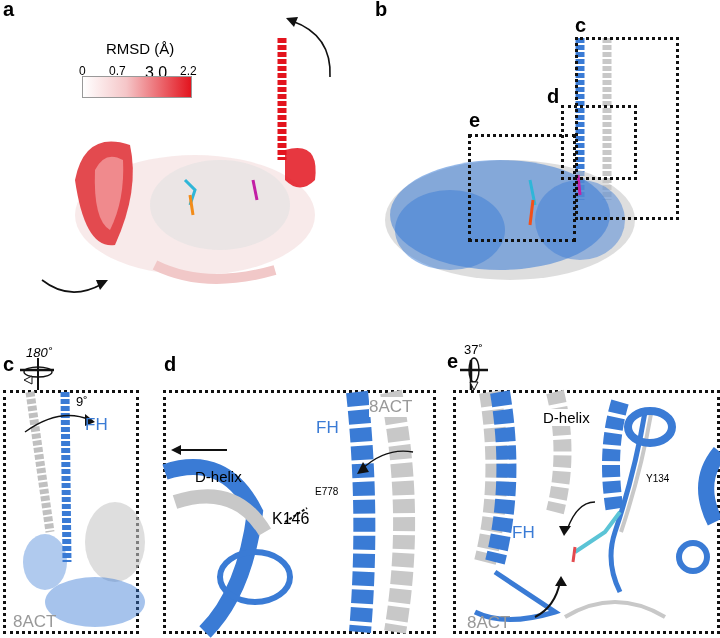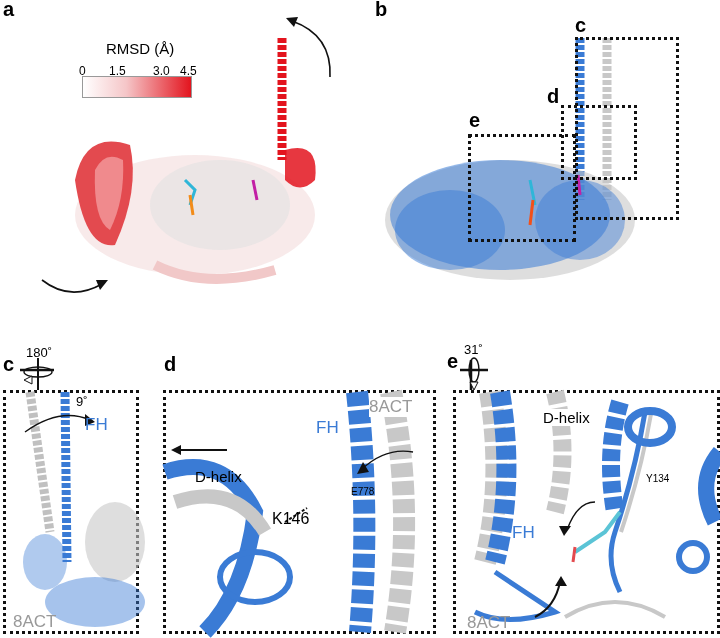--- a/index.html
+++ b/index.html
@@ -12,23 +12,23 @@
 </style>
 </head>
 <body>
 
 <div>
   <div class="plabel" style="left:3px;top:-2px;">a</div>
 
   <div>
     <div class="txt" style="left:106px;top:40px;font-size:15px;">RMSD (Å)</div>
     <div class="txt" style="left:79px;top:64px;font-size:12px;">0</div>
-    <div class="txt" style="left:109px;top:64px;font-size:12px;">1.5</div>
-    <div class="txt" style="left:145px;top:64px;font-size:12px;margin-left:8px;">3.0</div>
-    <div class="txt" style="left:180px;top:64px;font-size:12px;">4.5</div>
+    <div class="txt" style="left:109px;top:64px;font-size:12px;">0.7</div>
+    <div class="txt" style="left:145px;top:64px;font-size:16px;">3.0</div>
+    <div class="txt" style="left:180px;top:64px;font-size:12px;">2.2</div>
     <div class="abs" style="left:82px;top:76px;width:110px;height:22px;border:1px solid #999;box-sizing:border-box;background:linear-gradient(to right,#ffffff,#f5c6c8 40%,#e3141e);"></div>
   </div>
 
   <svg width="60" height="70" style="left:280px;top:15px;">
     <path d="M50 62 Q52 20 12 6" stroke="#111" stroke-width="1.6" fill="none"></path>
     <polygon points="6,3 18,2 14,12" fill="#111"></polygon>
   </svg>
 
   <svg width="70" height="30" style="left:40px;top:272px;">
     <path d="M2 8 Q30 30 62 12" stroke="#111" stroke-width="1.6" fill="none"></path>
@@ -70,21 +70,21 @@
   <div class="dashbox" style="left:561px;top:105px;width:76px;height:75px;"></div>
   <div class="dashbox" style="left:468px;top:134px;width:108px;height:108px;"></div>
 
   <div class="plabel" style="left:575px;top:14px;">c</div>
   <div class="plabel" style="left:547px;top:85px;">d</div>
   <div class="plabel" style="left:469px;top:109px;">e</div>
 </div>
 
 <div>
   <div class="plabel" style="left:3px;top:353px;">c</div>
-  <div class="txt" style="left:26px;top:345px;font-size:13px;">180˚</div>
+  <div class="txt" style="left:26px;top:345px;font-size:13px;font-style:italic;">180˚</div>
   <svg width="40" height="40" style="left:20px;top:358px;">
     <line x1="0" y1="12" x2="34" y2="12" stroke="#111" stroke-width="2.5"></line>
     <line x1="18" y1="0" x2="18" y2="32" stroke="#111" stroke-width="2"></line>
     <ellipse cx="18" cy="14" rx="14" ry="5" stroke="#111" stroke-width="1.4" fill="none"></ellipse>
     <polygon points="4,22 12,18 12,26" fill="#fff" stroke="#111" stroke-width="1"></polygon>
   </svg>
 
   <div class="dashbox" style="left:3px;top:390px;width:136px;height:244px;"></div>
   <svg width="134" height="240" style="left:5px;top:392px;">
     <path d="M25 0 L45 140" stroke="#c0c0c0" stroke-width="9" stroke-dasharray="5 2" fill="none"></path>
@@ -111,27 +111,27 @@
     <ellipse cx="90" cy="185" rx="35" ry="25" stroke="#3a7bd5" stroke-width="6" fill="none"></ellipse>
     <line x1="120" y1="130" x2="142" y2="116" stroke="#111" stroke-width="2" stroke-dasharray="3 2"></line>
     <path d="M248 60 Q220 55 196 78" stroke="#111" stroke-width="1.4" fill="none"></path>
     <polygon points="192,82 198,70 204,80" fill="#111"></polygon>
     <line x1="62" y1="58" x2="12" y2="58" stroke="#111" stroke-width="1.8"></line>
     <polygon points="6,58 16,53 16,63" fill="#111"></polygon>
   </svg>
   <div class="txt" style="left:369px;top:397px;font-size:17px;color:#999;background:#fff;">8ACT</div>
   <div class="txt" style="left:316px;top:418px;font-size:17px;color:#3a7bd5;">FH</div>
   <div class="txt" style="left:195px;top:468px;font-size:15px;">D-helix</div>
-  <div class="txt" style="left:315px;top:486px;font-size:10px;margin-left:36px;">E778</div>
+  <div class="txt" style="left:315px;top:486px;font-size:10px;">E778</div>
   <div class="txt" style="left:272px;top:510px;font-size:16px;">K146</div>
 </div>
 
 <div>
   <div class="plabel" style="left:447px;top:350px;">e</div>
-  <div class="txt" style="left:464px;top:342px;font-size:13px;">31˚</div>
+  <div class="txt" style="left:464px;top:342px;font-size:13px;">37˚</div>
   <svg width="30" height="40" style="left:460px;top:356px;">
     <line x1="0" y1="14" x2="28" y2="14" stroke="#111" stroke-width="2.5"></line>
     <line x1="11" y1="4" x2="11" y2="34" stroke="#111" stroke-width="2.5"></line>
     <ellipse cx="14" cy="14" rx="5" ry="12" stroke="#111" stroke-width="1.4" fill="none"></ellipse>
     <polygon points="14,34 10,26 18,26" fill="#fff" stroke="#111" stroke-width="1"></polygon>
   </svg>
 
   <div class="dashbox" style="left:453px;top:390px;width:267px;height:244px;"></div>
   <svg width="265" height="240" style="left:455px;top:392px;">
     <path d="M35 0 Q50 90 30 170" stroke="#c8c8c8" stroke-width="22" stroke-dasharray="14 4" fill="none"></path>

